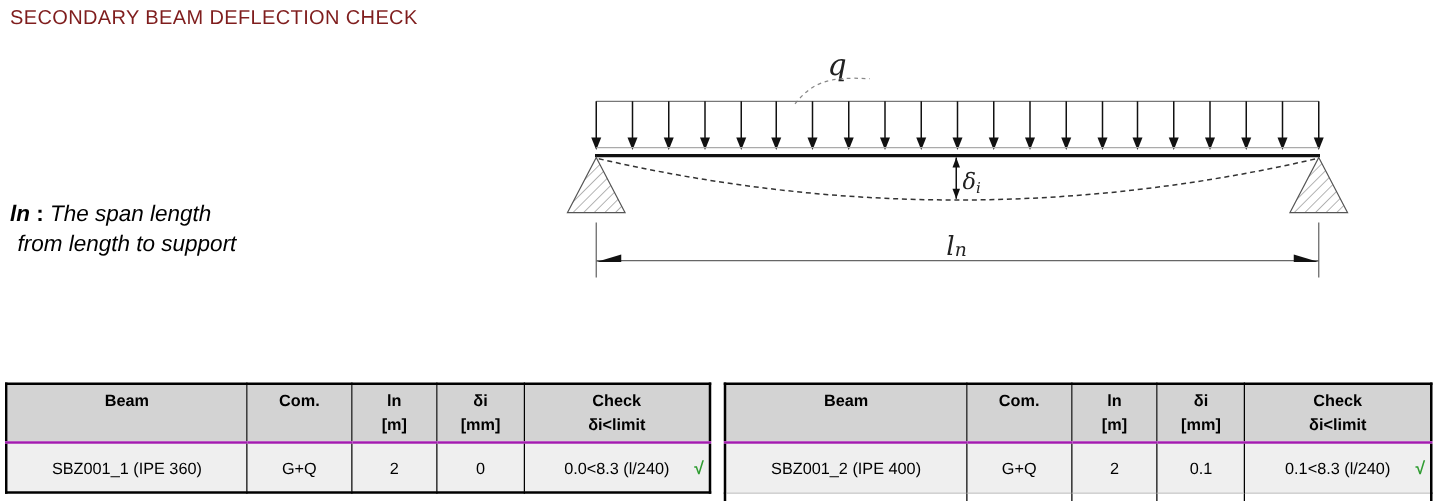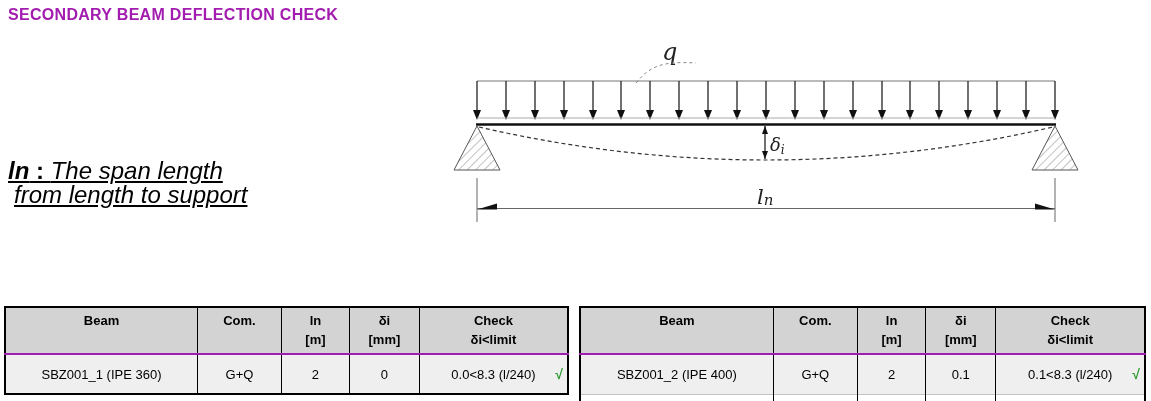--- a/index.html
+++ b/index.html
@@ -2,35 +2,35 @@
 <html><head>
 <meta charset="utf-8">
 <style>
   html,body { margin:0; padding:0; background:#fff; }
   .page {
     position:relative; width:1151px; height:401px; background:#ffffff;
     font-family:"Liberation Sans", sans-serif; color:#000; overflow:hidden;
   }
   .title {
     position:absolute; left:8px; top:6px;
-    font-size:16px; font-weight:bold; letter-spacing:0.3px; color:#a21caf;
+    font-size:16px; font-weight:normal; letter-spacing:0.3px; color:#7f1d1d;
   }
   .crit {
     position:absolute; left:8px; top:72px;
     font-size:19px; font-weight:bold;
   }
   .crit sub, .defl sub { font-size:12px; font-weight:bold; }
   .defl {
     position:absolute; left:8px; top:116px; font-size:18px;
   }
   .defl .sym { font-weight:bold; }
   .defl .sep { font-weight:bold; }
   .defl .txt { font-style:italic; }
   .span-def {
-    position:absolute; left:8px; top:159px; font-size:24px; line-height:24px;text-decoration:underline;
+    position:absolute; left:8px; top:159px; font-size:18px; line-height:24px;
   }
   .span-def .sym { font-weight:bold; font-style:italic; }
   .span-def .sep { font-weight:bold; }
   .span-def .txt { font-style:italic; }
   .span-def .line2 { font-style:italic; padding-left:6px; }
 
   .diagram { position:absolute; left:440px; top:28px; }
 
   table.check-table {
     position:absolute; top:306px; border-collapse:collapse; table-layout:fixed;

